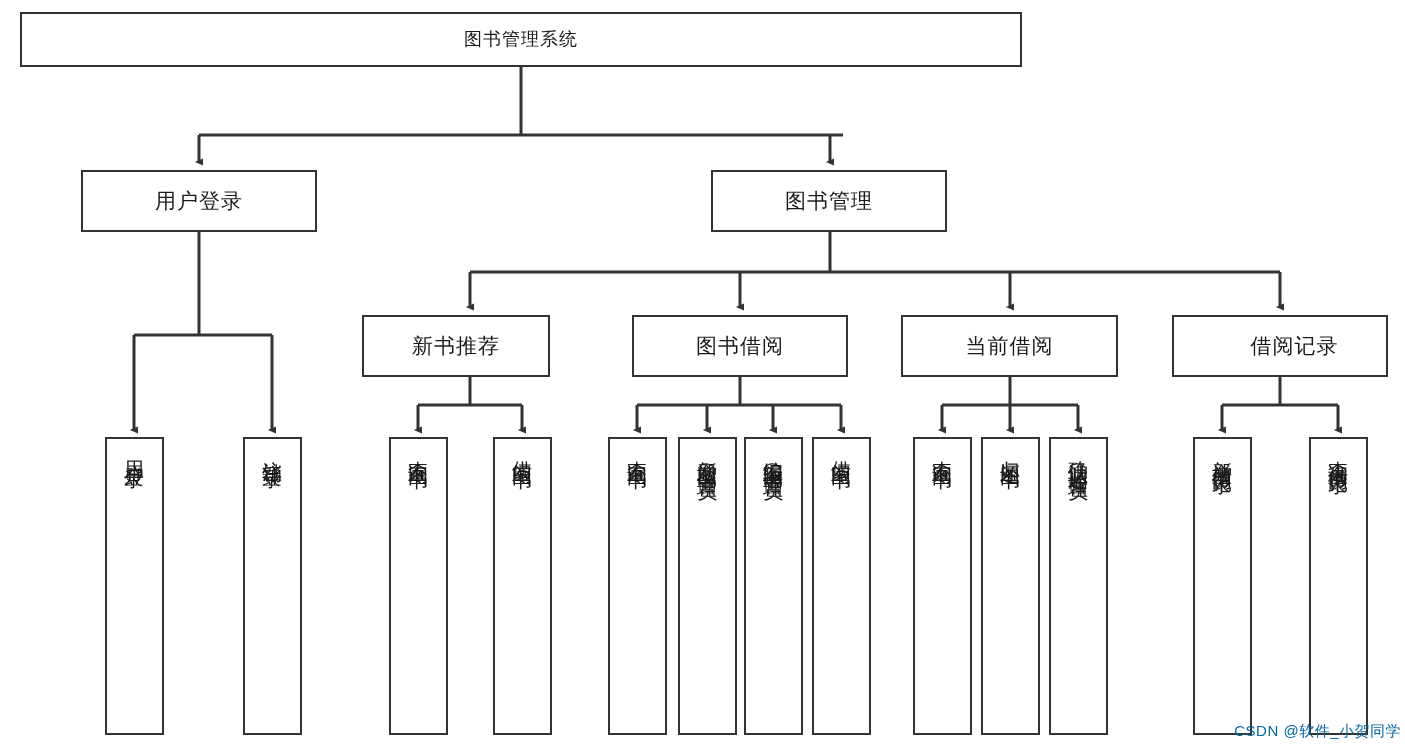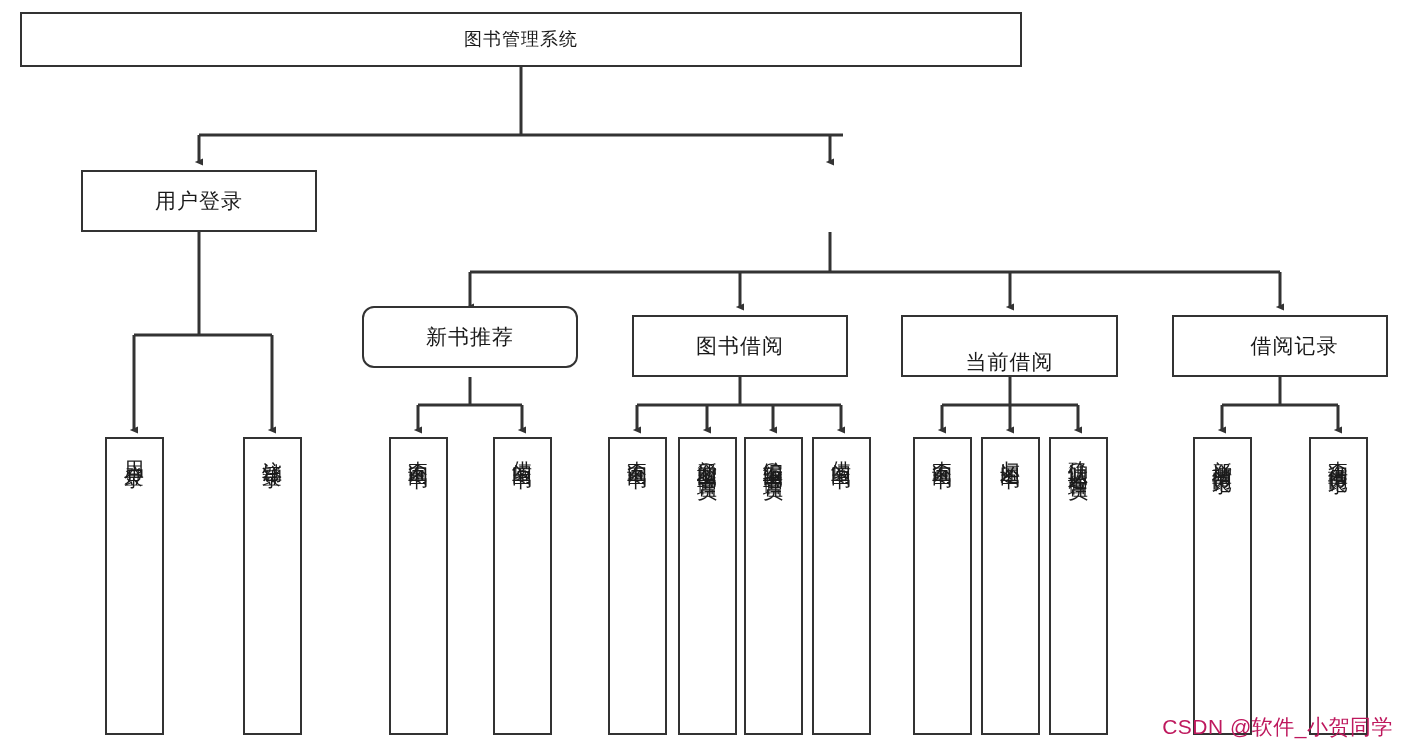--- a/index.html
+++ b/index.html
@@ -59,24 +59,24 @@
     writing-mode: vertical-rl;
     text-orientation: upright;
     font-size: 20px;
     letter-spacing: 3px;
     line-height: 1;
     white-space: nowrap;
     margin: 0 auto;
   }
   #watermark {
     position: absolute;
-    right: 12px;
+    right: 4px;
     bottom: 6px;
-    font-size: 21px;
-    color: #be185d;
+    font-size: 15px;
+    color: #0369a1;
     letter-spacing: 0.5px;
     white-space: nowrap;
     z-index: 3;
     font-family: "Liberation Sans", "DejaVu Sans", sans-serif;
   }
 </style>
 </head>
 <body>
 
 <div id="diagram-root">
@@ -131,28 +131,31 @@
     </g>
   </svg>
 
   <div class="node horiz root" style="left:20px; top:12px; width:1002px; height:55px;">
     <span class="node-label">图书管理系统</span>
   </div>
 
   <div class="node horiz" style="left:81px; top:170px; width:236px; height:62px;">
     <span class="node-label">用户登录</span>
   </div>
-
-  <div class="node horiz" style="left:362px; top:306px; width:216px; height:62px;border-radius:12px;">
+  <div class="node horiz" style="left:711px; top:170px; width:236px; height:62px;">
+    <span class="node-label">图书管理</span>
+  </div>
+
+  <div class="node horiz" style="left:362px; top:315px; width:188px; height:62px;">
     <span class="node-label">新书推荐</span>
   </div>
   <div class="node horiz" style="left:632px; top:315px; width:216px; height:62px;justify-content:center;">
     <span class="node-label">图书借阅</span>
   </div>
-  <div class="node horiz" style="left:901px; top:315px; width:217px; height:62px;align-items:flex-end;">
+  <div class="node horiz" style="left:901px; top:315px; width:217px; height:62px;">
     <span class="node-label">当前借阅</span>
   </div>
   <div class="node horiz" style="left:1172px; top:315px; width:216px; height:62px;padding-left:29px;">
     <span class="node-label">借阅记录</span>
   </div>
 
   <div class="node vert" style="left:105px; top:437px; width:59px; height:298px;">
     <span class="node-label">用户登录</span>
   </div>
   <div class="node vert" style="left:243px; top:437px; width:59px; height:298px;">

